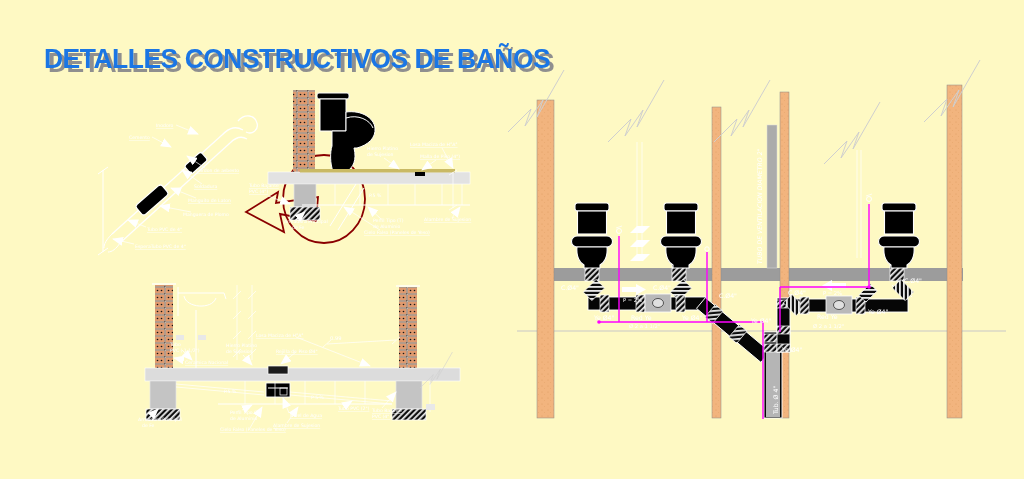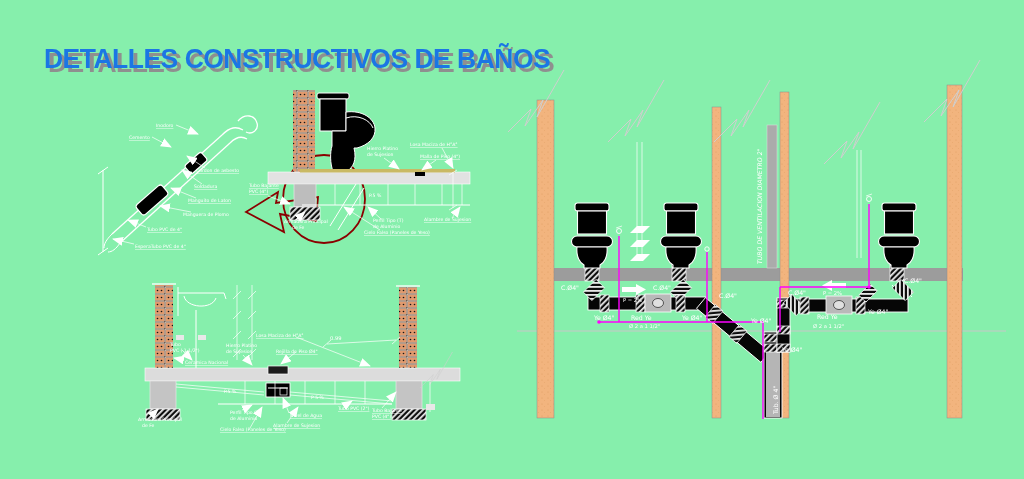--- a/index.html
+++ b/index.html
@@ -1,16 +1,16 @@
 <!DOCTYPE html>
 <html><head>
 <meta charset="utf-8">
 <style>
   html,body{margin:0;padding:0;background:#000;}
-  #canvas{position:relative;width:1024px;height:479px;background:#86efac;overflow:hidden;
+  #canvas{position:relative;width:1024px;height:479px;background:#fef9c3;overflow:hidden;
           font-family:"Liberation Sans", sans-serif;}
   #title{position:absolute;left:44px;top:44px;font-size:27px;font-weight:bold;
          letter-spacing:-0.5px;color:#1b76e4;text-shadow:4px 4px 0 #8f8f8f;
          font-family:"Liberation Sans", sans-serif;transform:scaleX(0.98);transform-origin:left;}
   svg{position:absolute;left:0;top:0;}
   .t4{font-family:"DejaVu Sans", sans-serif;font-size:4.6px;fill:#ffffff;}
   .t5{font-family:"DejaVu Sans", sans-serif;font-size:5.2px;fill:#ffffff;}
   .t6{font-family:"DejaVu Sans", sans-serif;font-size:6.2px;fill:#ffffff;}
   .t6i{font-family:"DejaVu Sans", sans-serif;font-size:6.2px;fill:#ffffff;font-style:italic;}
   .u{text-decoration:underline;}

